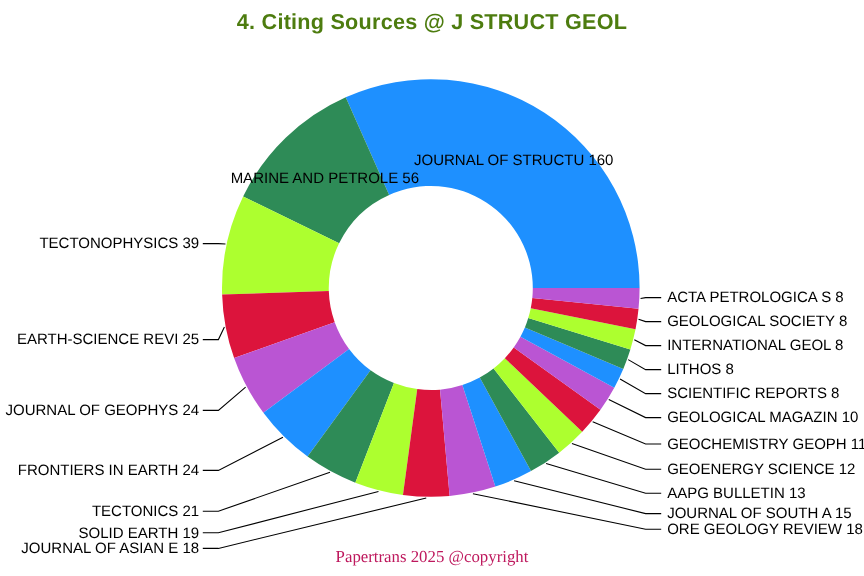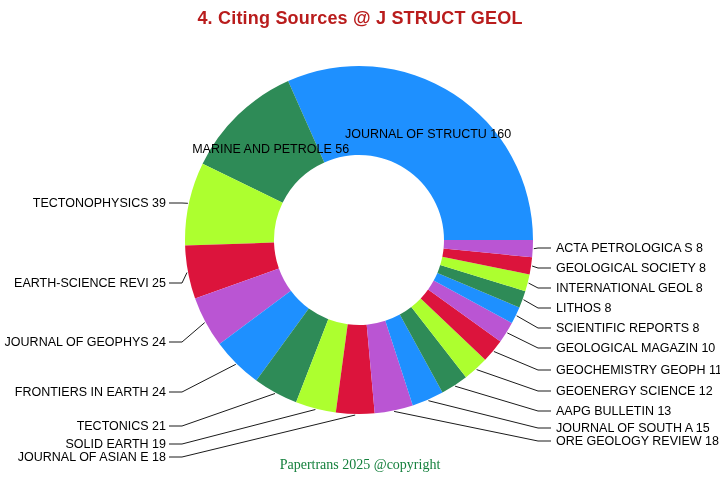--- a/index.html
+++ b/index.html
@@ -3,25 +3,25 @@
 <meta charset="utf-8">
 <style>
   html,body{margin:0;padding:0;}
   body{
     width:720px;height:480px;background:#ffffff;overflow:hidden;
     font-family:"Liberation Sans",sans-serif;position:relative;
   }
   .canvas{position:absolute;left:0;top:0;width:720px;height:480px;}
   .chart-title{
     position:absolute;left:0;top:8px;width:720px;text-align:center;
-    font-size:18px;font-weight:bold;color:#b91c1c;letter-spacing:0.2px;
+    font-size:18px;font-weight:bold;color:#4d7c0f;letter-spacing:0.2px;
   }
   .footer{
     position:absolute;left:0;top:457px;width:720px;text-align:center;
-    font-family:"Liberation Serif",serif;font-size:14px;color:#15803d;
+    font-family:"Liberation Serif",serif;font-size:14px;color:#be185d;
   }
   svg{position:absolute;left:0;top:0;}
   svg text{
     font-family:"Liberation Sans",sans-serif;
     font-size:12.5px;fill:#000000;
   }
 </style>
 </head>
 <body>
 

